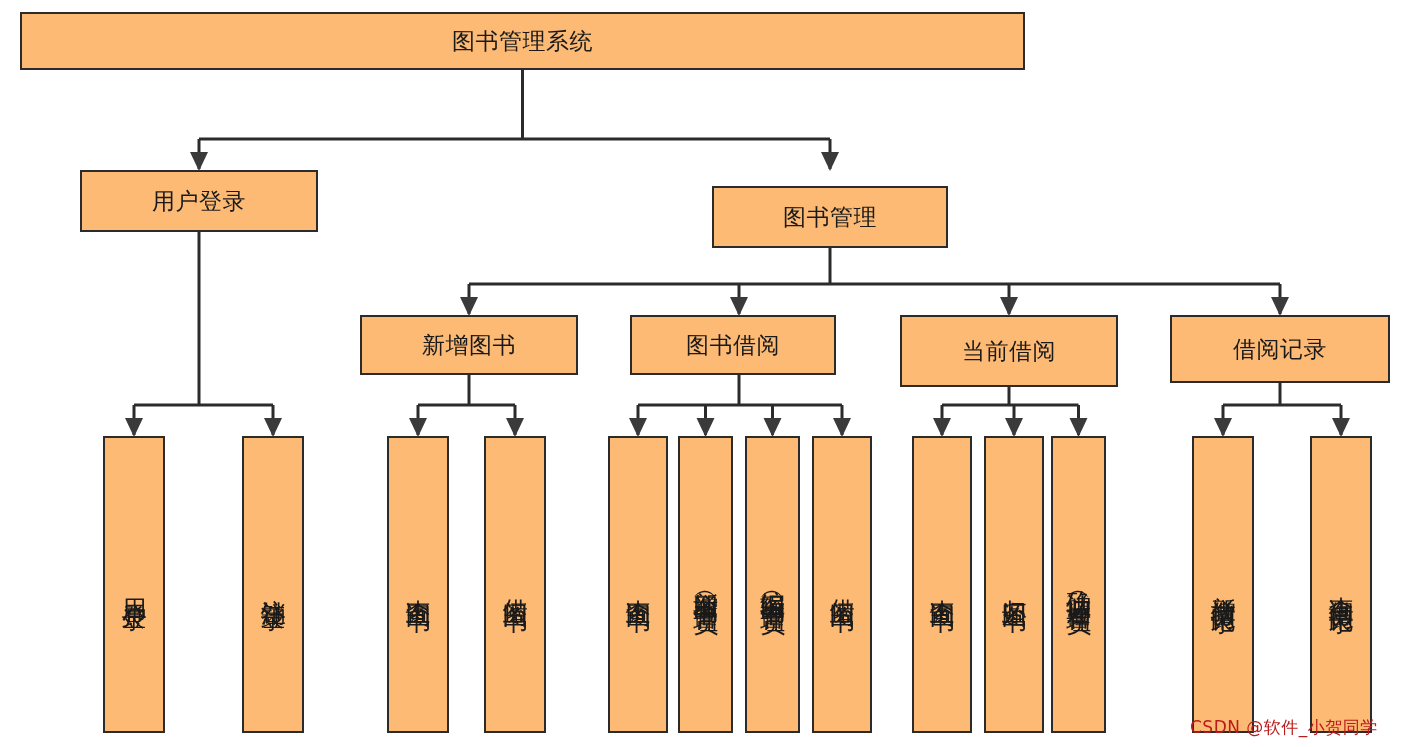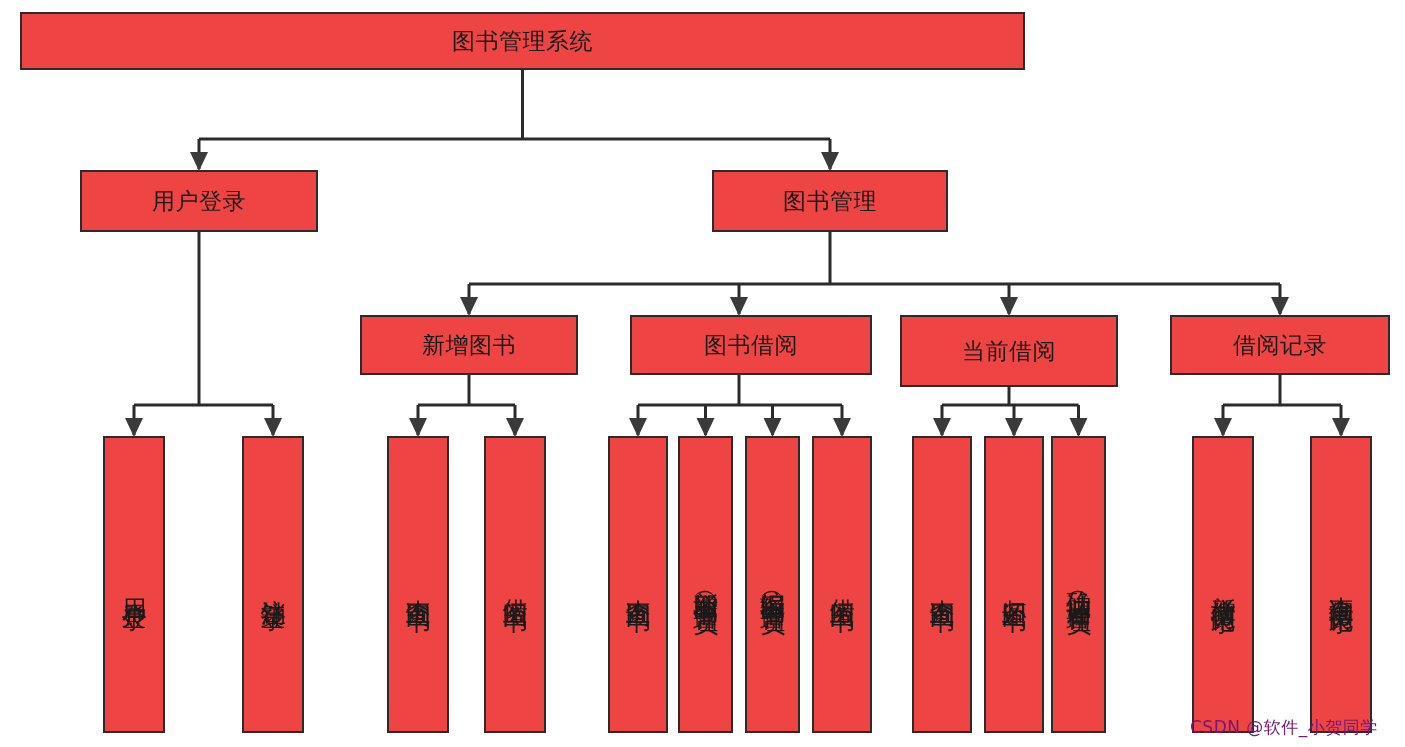--- a/index.html
+++ b/index.html
@@ -21,21 +21,21 @@
     position: absolute;
     left: 0;
     top: 0;
     width: 1405px;
     height: 747px;
     pointer-events: none;
   }
   .node {
     position: absolute;
     box-sizing: border-box;
-    background: #ef4444;
+    background: #fdba74;
     border: 2.5px solid #2b2b2b;
     display: flex;
     align-items: center;
     justify-content: center;
     color: #1a1a1a;
   }
   .node .lbl {
     display: block;
     text-align: center;
     line-height: 1.05;
@@ -53,21 +53,21 @@
     writing-mode: vertical-rl;
     text-orientation: upright;
     font-size: 25px;
     line-height: 1.18;
     letter-spacing: 3px;
     white-space: nowrap;
   }
   .watermark {
     position: absolute;
     font-size: 17px;
-    color: #701a75;
+    color: #b91c1c;
     white-space: nowrap;
     letter-spacing: 0.5px;
   }
 </style>
 </head>
 <body>
 
 <div id="canvas">
   <svg id="edges" viewBox="0 0 1405 747" xmlns="http://www.w3.org/2000/svg">
       <line x1="522.5" y1="70" x2="522.5" y2="139" stroke="#2b2b2b" stroke-width="3"></line>
@@ -123,33 +123,33 @@
       <line x1="1341" y1="405" x2="1341" y2="435" stroke="#2b2b2b" stroke-width="3"></line>
       <path d="M 1332 418 L 1350 418 L 1341 437 Z" fill="#3a3a3a"></path>
     </svg>
   <div id="nodes-layer">
       <div class="node horiz" style="left: 20px; top: 12px; width: 1005px; height: 58px;">
         <span class="lbl">图书管理系统</span>
       </div>
       <div class="node horiz" style="left: 80px; top: 170px; width: 238px; height: 62px;">
         <span class="lbl">用户登录</span>
       </div>
-      <div class="node horiz" style="left: 712px; top: 170px; width: 236px; height: 62px;">
+      <div class="node horiz" style="left: 712px; top: 186px; width: 236px; height: 62px;">
         <span class="lbl">图书管理</span>
       </div>
       <div class="node horiz" style="left: 360px; top: 315px; width: 218px; height: 60px;">
         <span class="lbl">新增图书</span>
       </div>
-      <div class="node horiz" style="left: 630px; top: 315px; width: 242px; height: 60px;">
+      <div class="node horiz" style="left: 630px; top: 315px; width: 206px; height: 60px;">
         <span class="lbl">图书借阅</span>
       </div>
       <div class="node horiz" style="left: 900px; top: 315px; width: 218px; height: 72px;">
         <span class="lbl">当前借阅</span>
       </div>
-      <div class="node horiz" style="left: 1170px; top: 315px; width: 220px; height: 60px;">
+      <div class="node horiz" style="left: 1170px; top: 315px; width: 220px; height: 68px;">
         <span class="lbl">借阅记录</span>
       </div>
       <div class="node vert" style="left: 103px; top: 436px; width: 62px; height: 297px;">
         <span class="lbl">用户登录</span>
       </div>
       <div class="node vert" style="left: 242px; top: 436px; width: 62px; height: 297px;">
         <span class="lbl">注销登录</span>
       </div>
       <div class="node vert" style="left: 387px; top: 436px; width: 62px; height: 297px;">
         <span class="lbl">查询图书</span>

